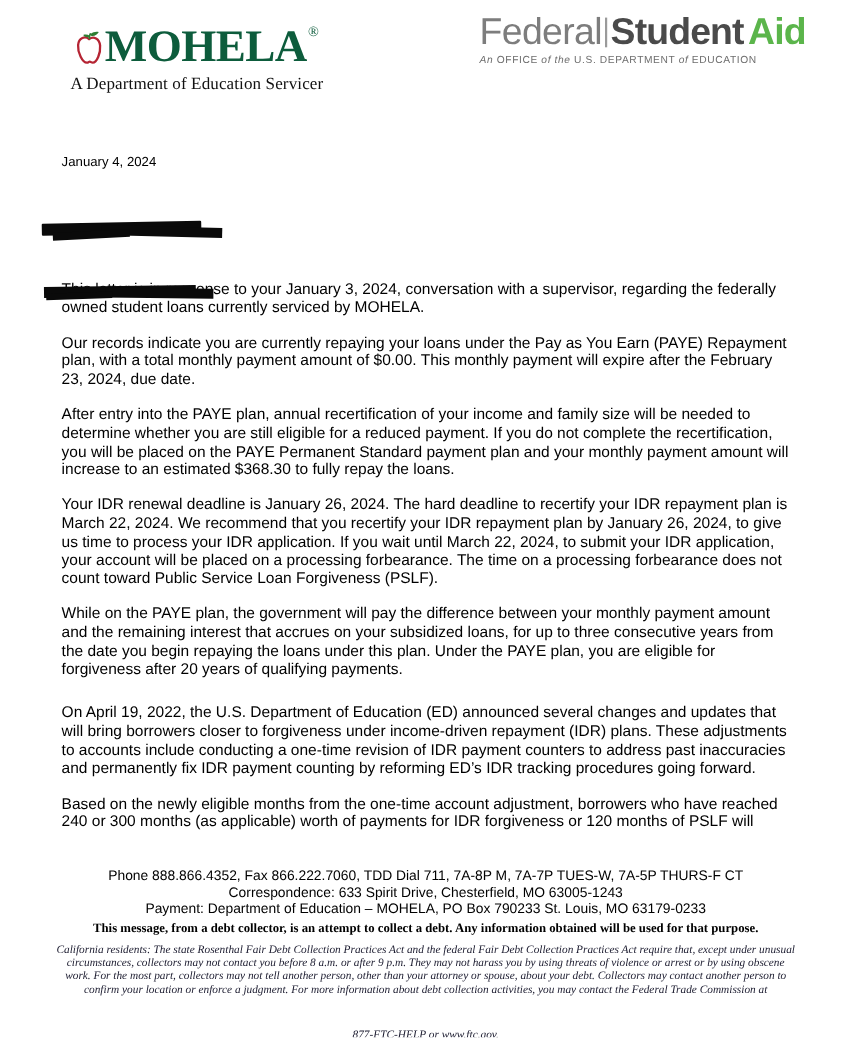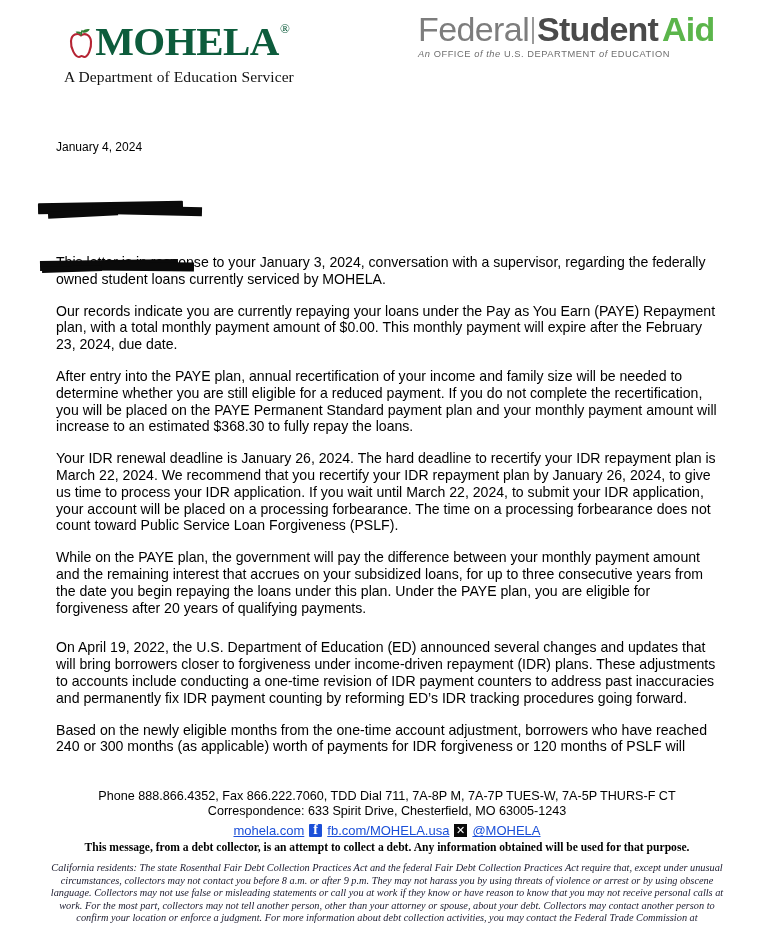--- a/index.html
+++ b/index.html
@@ -61,21 +61,21 @@
   .mohela-tagline {
     font-family: "Liberation Serif", serif;
     font-size: 15.5px;
     color: #111111;
     margin-top: 7px;
     letter-spacing: 0.1px;
   }
 
   .fsa-logo {
     position: absolute;
-    left: 418px;
+    left: 436px;
     top: 12px;
     width: 300px;
   }
   .fsa-main {
     font-family: "Liberation Sans", sans-serif;
     font-size: 34px;
     line-height: 1;
     white-space: nowrap;
   }
   .fsa-federal {
@@ -329,33 +329,26 @@
   <p class="para gap-big">While on the PAYE plan, the government will pay the difference between your monthly payment amount and the remaining interest that accrues on your subsidized loans, for up to three consecutive years from the date you begin repaying the loans under this plan. Under the PAYE plan, you are eligible for forgiveness after 20 years of qualifying payments.</p>
   <p class="para">On April 19, 2022, the U.S. Department of Education (ED) announced several changes and updates that will bring borrowers closer to forgiveness under income-driven repayment (IDR) plans. These adjustments to accounts include conducting a one-time revision of IDR payment counters to address past inaccuracies and permanently fix IDR payment counting by reforming ED’s IDR tracking procedures going forward.</p>
   <p class="para">Based on the newly eligible months from the one-time account adjustment, borrowers who have reached 240 or 300 months (as applicable) worth of payments for IDR forgiveness or 120 months of PSLF will</p>
 
 </div>
 
 <div class="footer">
 
   <div class="foot-line">Phone 888.866.4352, Fax 866.222.7060, TDD Dial 711, 7A-8P M, 7A-7P TUES-W, 7A-5P THURS-F CT</div>
   <div class="foot-line">Correspondence: 633 Spirit Drive, Chesterfield, MO 63005-1243</div>
-
-  <div class="social-row">
-    <a class="link" href="#">mohela.com</a>
-    <span class="fb-icon"></span>
-    <a class="link" href="#">fb.com/MOHELA.usa</a>
-    <span class="x-icon"></span>
-    <a class="link" href="#">@MOHELA</a>
-  </div>
+  <div class="foot-line">Payment: Department of Education – MOHELA, PO Box 790233 St. Louis, MO 63179-0233</div>
+
 
   <div class="disclaimer">This message, from a debt collector, is an attempt to collect a debt. Any information obtained will be used for that purpose.</div>
 
   <div class="fineprint">
     <span class="ln">California residents: The state Rosenthal Fair Debt Collection Practices Act and the federal Fair Debt Collection Practices Act require that, except under unusual</span>
     <span class="ln">circumstances, collectors may not contact you before 8 a.m. or after 9 p.m.  They may not harass you by using threats of violence or arrest or by using obscene</span>
-    <span class="ln">language.  Collectors may not use false or misleading statements or call you at work if they know or have reason to know that you may not receive personal calls at</span>
     <span class="ln">work.  For the most part, collectors may not tell another person, other than your attorney or spouse, about your debt.  Collectors may contact another person to</span>
     <span class="ln">confirm your location or enforce a judgment.  For more information about debt collection activities, you may contact the Federal Trade Commission at</span>
     <span class="clipped">877-FTC-HELP or www.ftc.gov.</span>
   </div>
 
 </div>
 
 </body></html>

